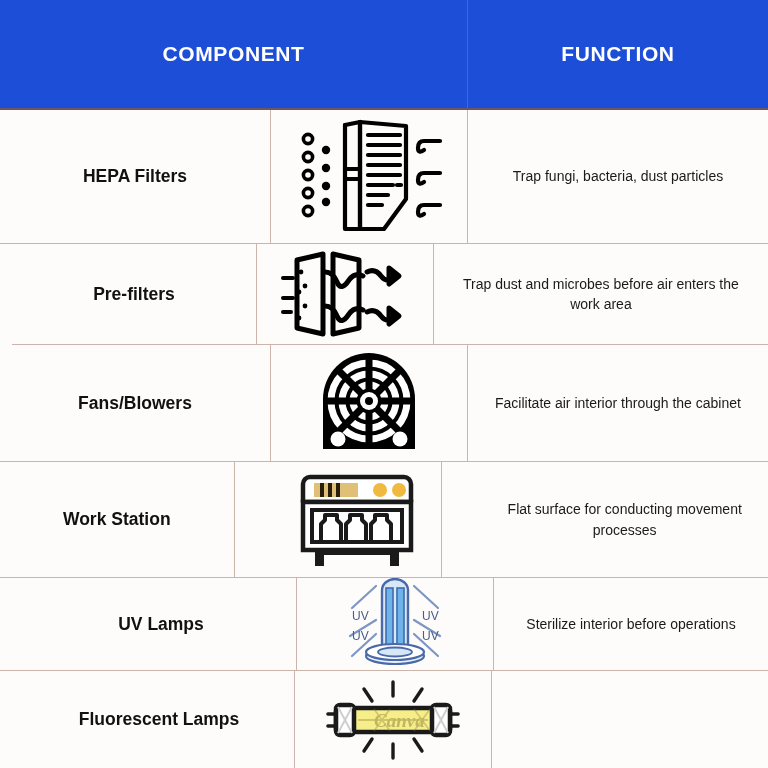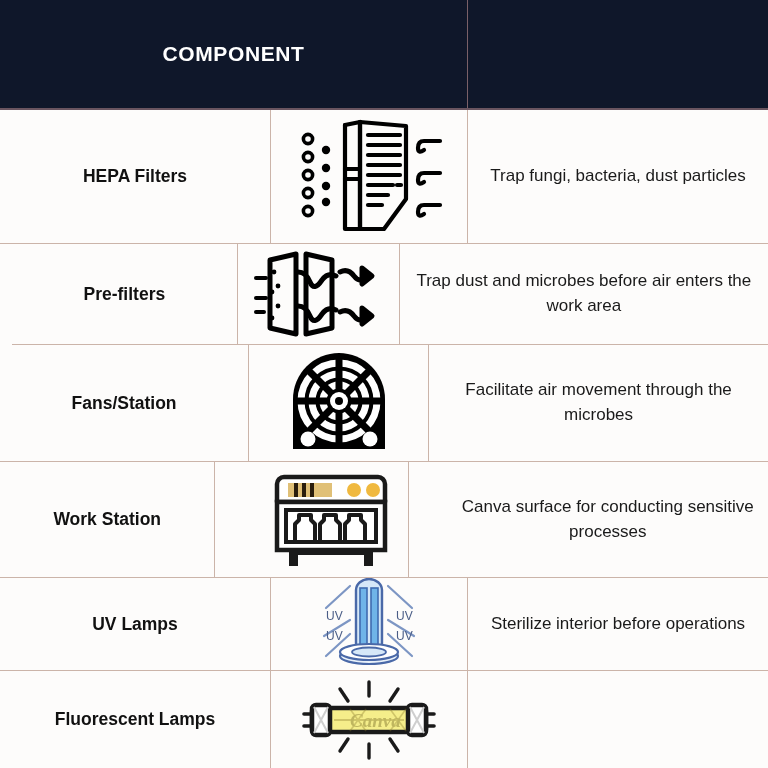--- a/index.html
+++ b/index.html
@@ -11,21 +11,21 @@
   }
   #table{
     width:768px;height:768px;
     display:flex;flex-direction:column;
     box-sizing:border-box;
   }
   
   .thead{
     height:110px;
     display:flex;
-    background:#0f172a;
+    background:#1d4ed8;
     flex:0 0 110px;
     border-bottom:2px solid #6a5560;
     box-sizing:border-box;
   }
   .th{
     display:flex;align-items:center;justify-content:center;
     color:#ffffff;
     font-weight:bold;
     font-size:21px;
     letter-spacing:0.6px;
@@ -35,26 +35,26 @@
   .th-function { width:300px; }
 
   
   .tbody{flex:1 1 auto;display:flex;flex-direction:column;}
   .row{
     display:flex;
     border-bottom:1.5px solid #cbb4a9;
     box-sizing:border-box;
     background:#fdfcfb;
   }
-  .row:last-child{border-bottom:none;}
+  .row:last-child{border-bottom:none;margin-left:24px;}
   .r1{flex:0 0 134px;}
   .r2{flex:0 0 101px;margin-left:12px;}
   .r3{flex:0 0 117px;}
   .r4{flex:0 0 116px;gap:39px;}
-  .r5{flex:0 0 93px;}
+  .r5{flex:0 0 93px;padding-left:26px;}
   .r6{flex:0 0 97px;}
 
   .cell-name{
     width:271px;
     display:flex;align-items:center;justify-content:center;
     border-right:1.5px solid #cbb4a9;
     box-sizing:border-box;
     font-weight:bold;
     font-size:17.5px;
     color:#111111;
@@ -66,36 +66,39 @@
     display:flex;align-items:center;justify-content:center;
     border-right:1.5px solid #cbb4a9;
     box-sizing:border-box;
     overflow:hidden;
     text-decoration:underline;
   }
   .cell-func{
     flex:1 1 auto;
     display:flex;align-items:center;justify-content:center;
     box-sizing:border-box;
-    font-size:17px;
+    font-size:14px;
     color:#1a1a1a;
     text-align:center;
     line-height:1.45;
     padding:0 14px;
   }
   .icon-wrap{display:block;line-height:0;}
 </style>
 </head>
 <body>
 
 <div id="table">
 
   <div class="thead">
     <div class="th th-component">
       <span>COMPONENT</span>
+    </div>
+    <div class="th th-function">
+      <span>FUNCTION</span>
     </div>
   </div>
 
   <div class="tbody">
 
     <div class="row r1">
       <div class="cell-name">
         <span>HEPA Filters</span>
       </div>
       <div class="cell-icon">
@@ -178,21 +181,21 @@
           </svg>
         </span>
       </div>
       <div class="cell-func">
         <span>Trap dust and microbes before air enters the work area</span>
       </div>
     </div>
 
     <div class="row r3">
       <div class="cell-name">
-        <span>Fans/Station</span>
+        <span>Fans/Blowers</span>
       </div>
       <div class="cell-icon">
         <span class="icon-wrap">
           <svg width="104" height="100" viewBox="0 0 104 100" xmlns="http://www.w3.org/2000/svg">
 
             <path d="M6 96 L6 46 A46 46 0 0 1 98 46 L98 96 Z" fill="#000000"></path>
 
             <g fill="none" stroke="#ffffff" stroke-width="7">
               <circle cx="52" cy="48" r="38"></circle>
               <circle cx="52" cy="48" r="27"></circle>
@@ -208,21 +211,21 @@
 
             <circle cx="52" cy="48" r="9" fill="#ffffff"></circle>
             <circle cx="52" cy="48" r="4" fill="#000000"></circle>
 
             <circle cx="21" cy="86" r="7.5" fill="#ffffff"></circle>
             <circle cx="83" cy="86" r="7.5" fill="#ffffff"></circle>
           </svg>
         </span>
       </div>
       <div class="cell-func">
-        <span>Facilitate air movement through the microbes</span>
+        <span>Facilitate air interior through the cabinet</span>
       </div>
     </div>
 
     <div class="row r4">
       <div class="cell-name">
         <span>Work Station</span>
       </div>
       <div class="cell-icon">
         <span class="icon-wrap">
           <svg width="126" height="96" viewBox="0 0 126 96" xmlns="http://www.w3.org/2000/svg">
@@ -250,21 +253,21 @@
 
             <g fill="#1a1a1a">
               <rect x="21" y="78" width="9" height="16"></rect>
               <rect x="96" y="78" width="9" height="16"></rect>
               <rect x="21" y="78" width="84" height="5"></rect>
             </g>
           </svg>
         </span>
       </div>
       <div class="cell-func">
-        <span>Canva surface for conducting sensitive processes</span>
+        <span>Flat surface for conducting movement processes</span>
       </div>
     </div>
 
     <div class="row r5">
 
       <div class="cell-name">
         <span>UV Lamps</span>
       </div>
       <div class="cell-icon">
         <span class="icon-wrap">

